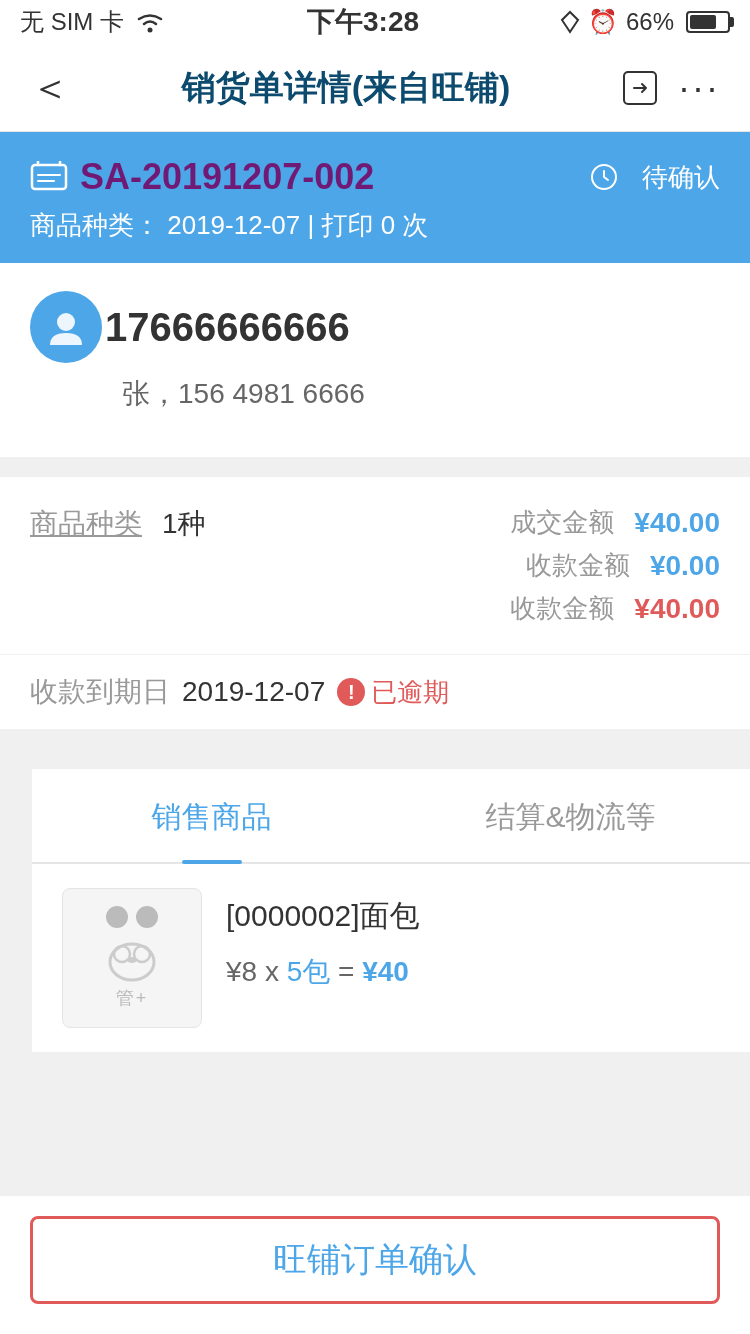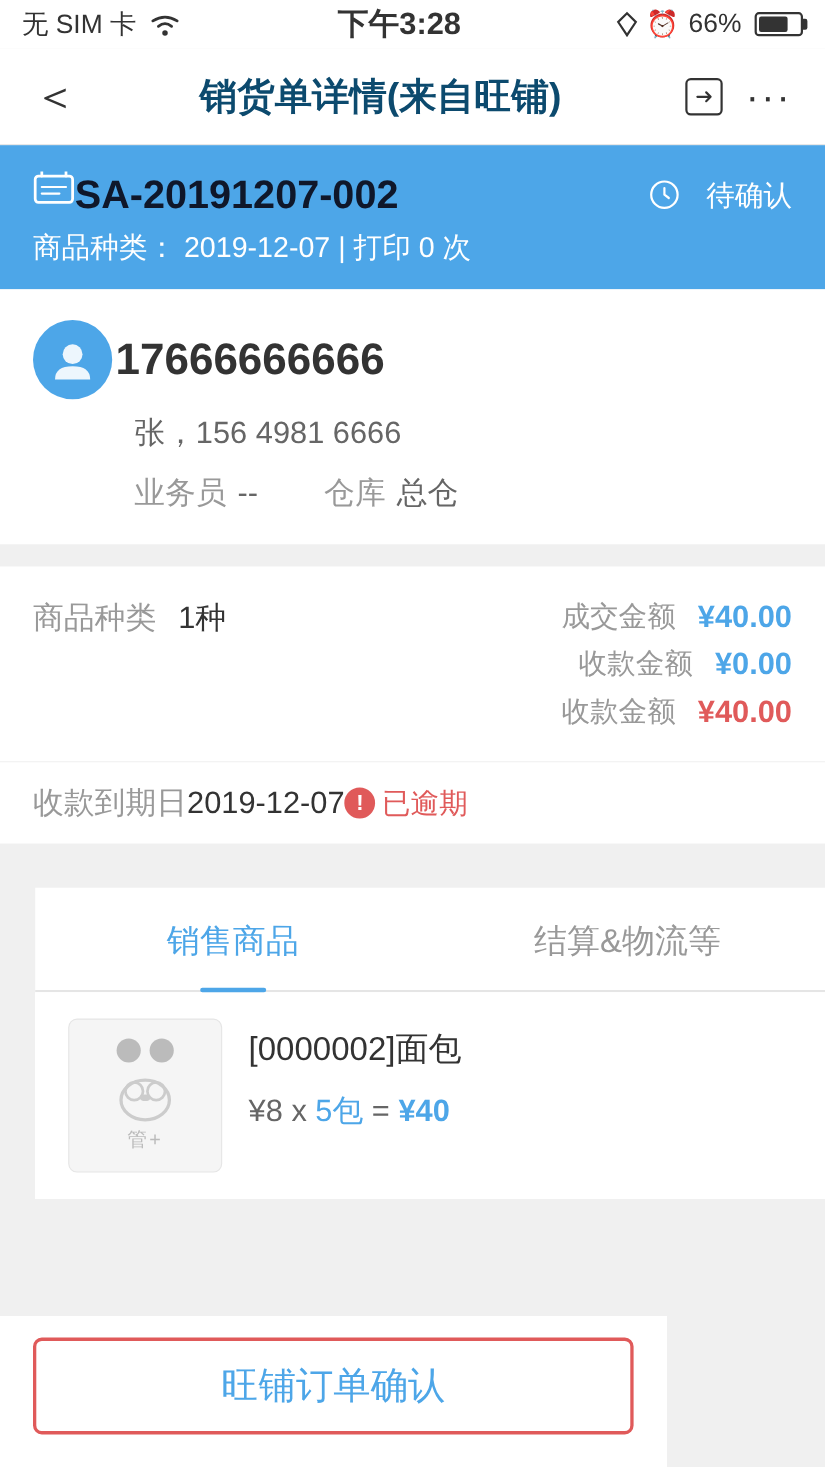--- a/index.html
+++ b/index.html
@@ -104,23 +104,24 @@
     }
     .order-id-row {
       display: flex;
       align-items: center;
       justify-content: space-between;
       margin-bottom: 10px;
     }
     .order-id {
       font-size: 36px;
       font-weight: 700;
-      color: #0f172a;
-      display: flex;
-      gap: 0;
+      color: #701a75;
+      display: flex;
+      align-items: center;
+      gap: 12px;
     }
     .order-status {
       color: #fff;
       font-size: 26px;
       display: flex;
       align-items: center;
       gap: 24px;
     }
     .order-date {
       color: #fff;
@@ -197,20 +198,21 @@
       justify-content: space-between;
     }
     .summary-left {
       display: flex;
       align-items: center;
       gap: 20px;
     }
     .summary-label {
       font-size: 28px;
       color: #999;
+      text-decoration: underline;
     }
     .summary-value {
       font-size: 28px;
       color: #333;
     }
     .summary-right {
       display: flex;
       flex-direction: column;
       align-items: flex-end;
       gap: 8px;
@@ -230,21 +232,21 @@
     }
     .amount-blue { color: #4da6e8; }
     .amount-red { color: #e05a5a; }
 
     
     .duedate-section {
       background: #fff;
       padding: 18px 30px;
       display: flex;
       align-items: center;
-      gap: 0;
+      gap: 12px;
       border-top: 1px solid #f0f0f0;
     }
     .duedate-label {
       font-size: 28px;
       color: #999;
     }
     .duedate-value {
       font-size: 28px;
       color: #333;
     }
@@ -348,21 +350,21 @@
     .bottom-area {
       background: #f0f0f0;
       height: 260px;
     }
 
     
     .confirm-button-wrap {
       position: fixed;
       bottom: 0;
       left: 0;
-      width: 606px;
+      width: 750px;
       padding: 20px 30px 30px;
       background: #fff;
     }
     .confirm-button {
       width: 100%;
       height: 88px;
       border: 3px solid #e05a5a;
       border-radius: 8px;
       background: #fff;
       color: #4da6e8;
@@ -465,30 +467,20 @@
   <div class="customer-row">
     <div class="avatar">
       <svg class="avatar-svg" viewBox="0 0 40 40">
         <circle cx="20" cy="15" r="9" fill="#fff" opacity="0.9"></circle>
         <path d="M4 38 Q4 26 20 26 Q36 26 36 38" fill="#fff" opacity="0.9"></path>
       </svg>
     </div>
     <div class="customer-phone">17666666666</div>
   </div>
   <div class="customer-name">张，156 4981 6666</div>
-  <div class="customer-meta">
-    <div class="meta-item">
-      <span class="meta-label">业务员</span>
-      <span>--</span>
-    </div>
-    <div class="meta-item">
-      <span class="meta-label">仓库</span>
-      <span>总仓</span>
-    </div>
-  </div>
 </div>
 
 <div class="divider"></div>
 
 <div class="summary-section">
   <div class="summary-row">
     <div class="summary-left">
       <span class="summary-label">商品种类</span>
       <span class="summary-value">1种</span>
     </div>

